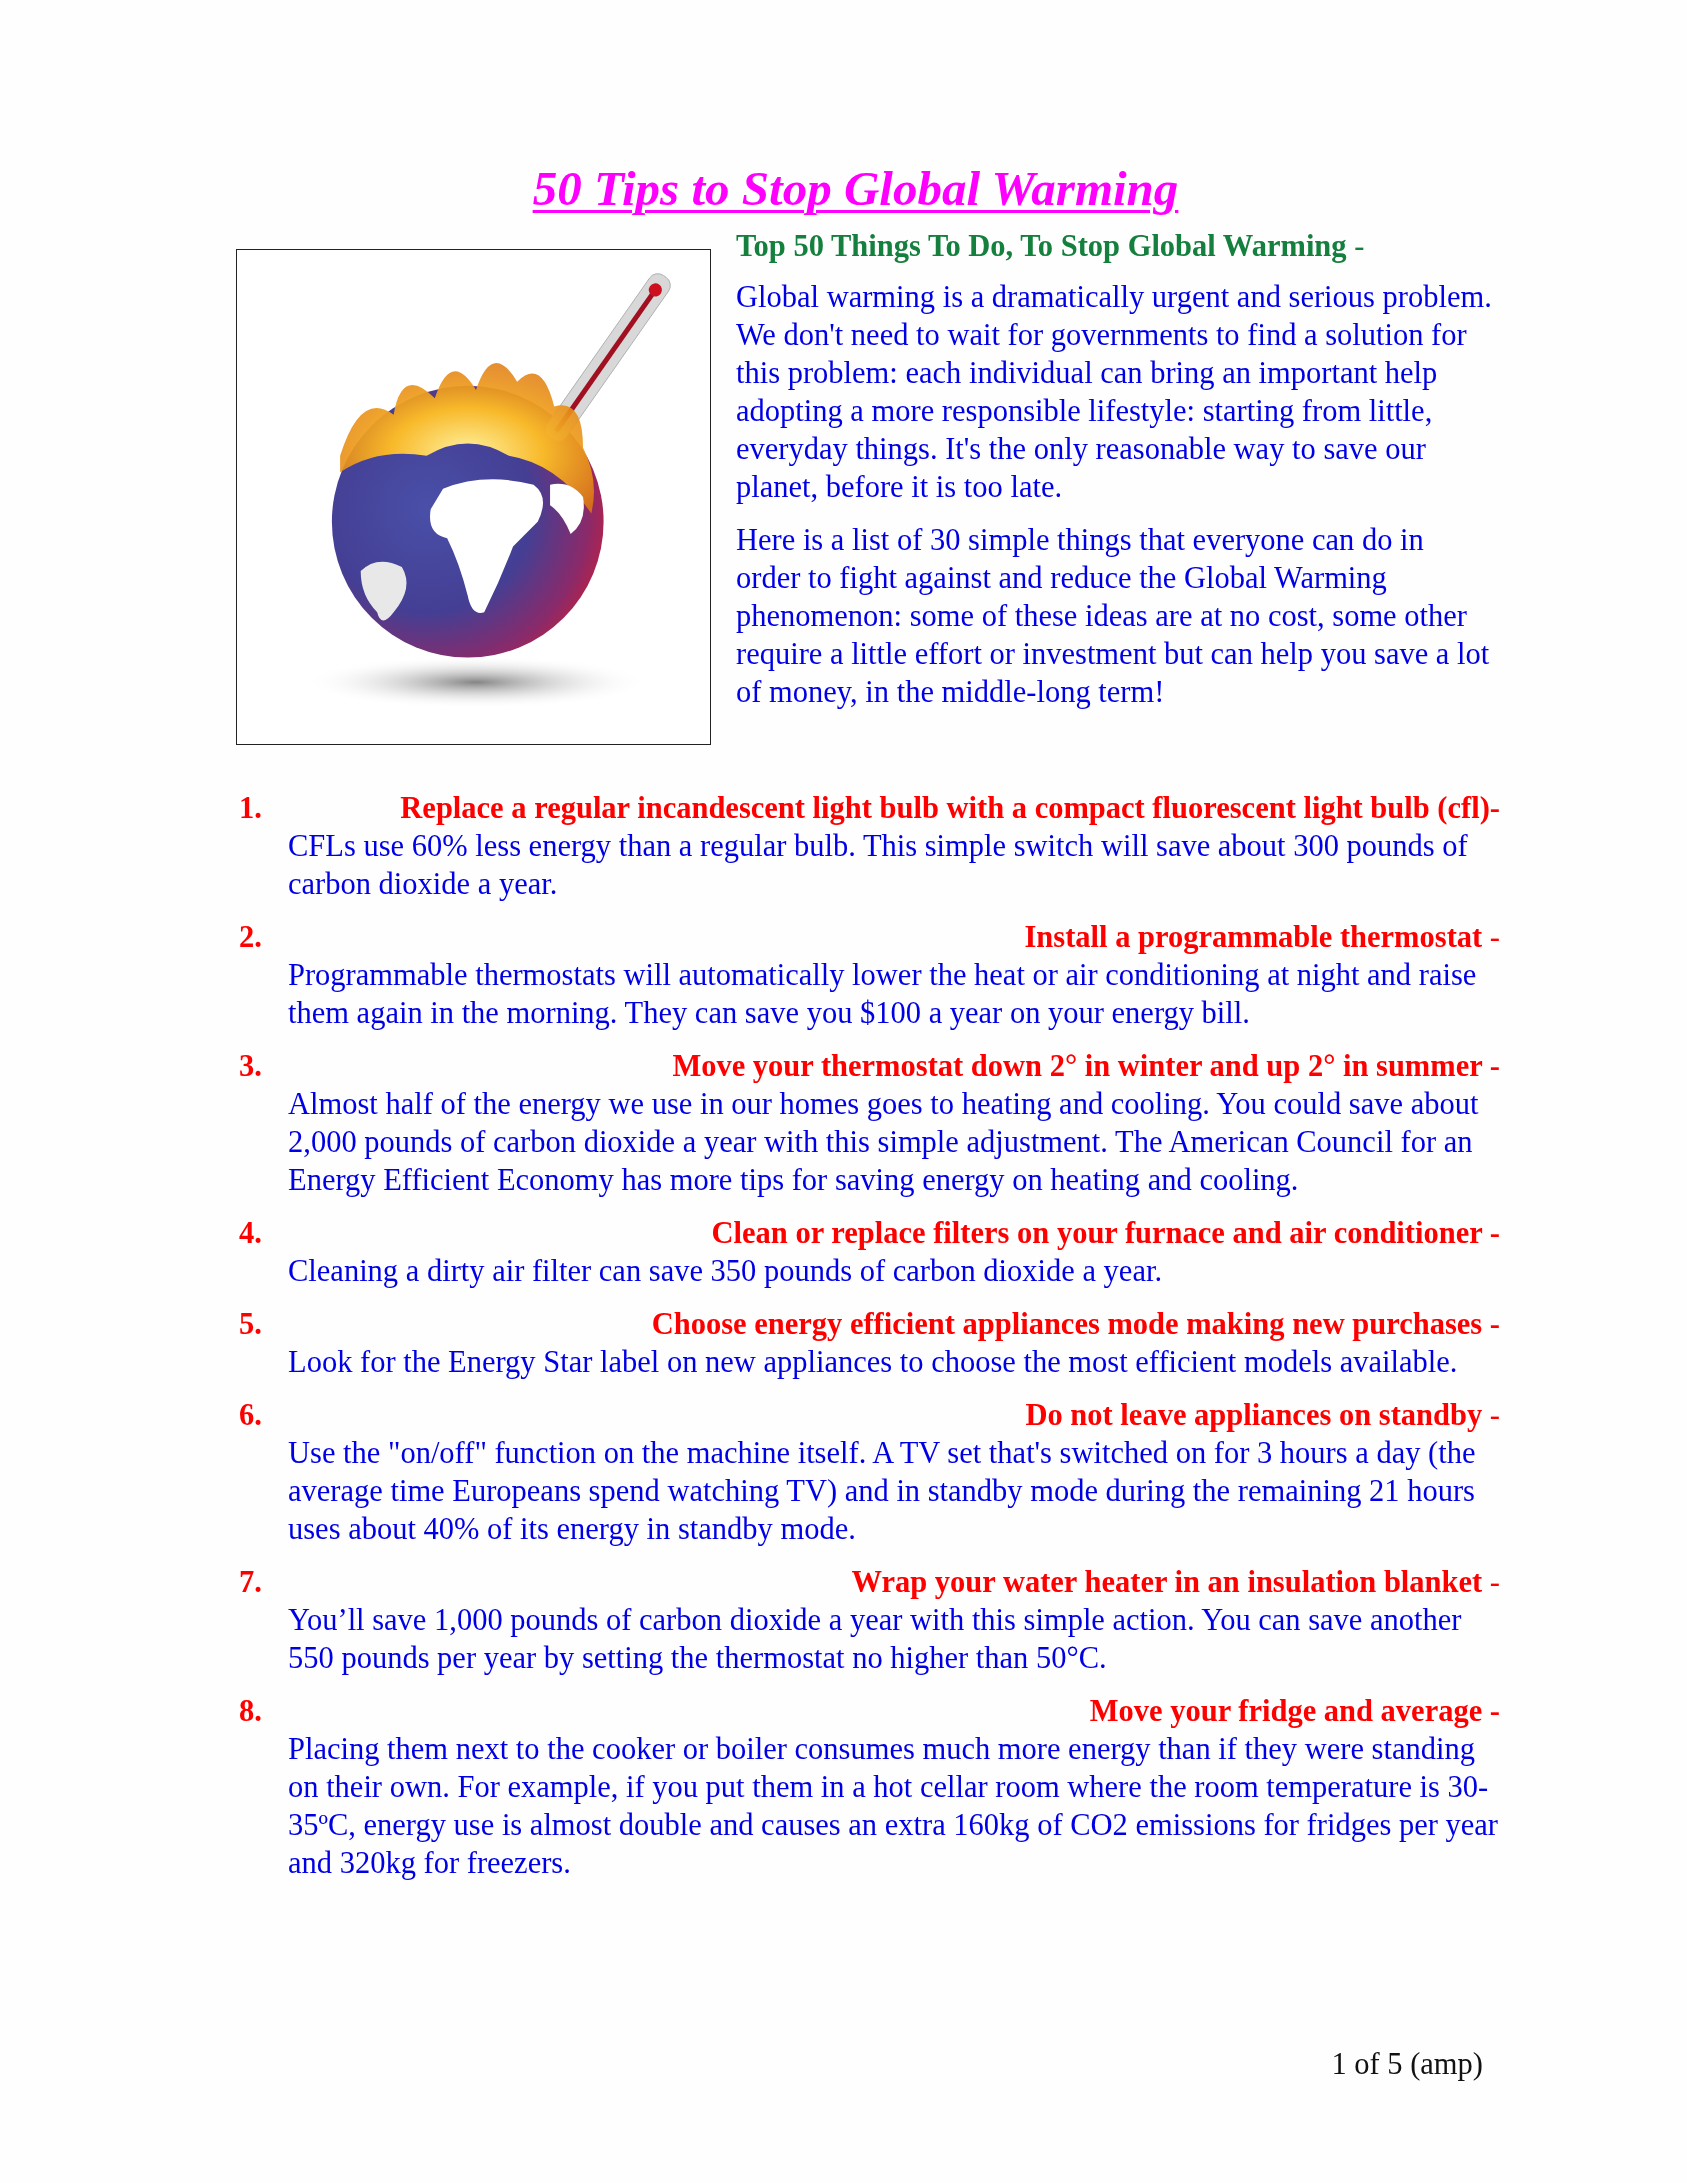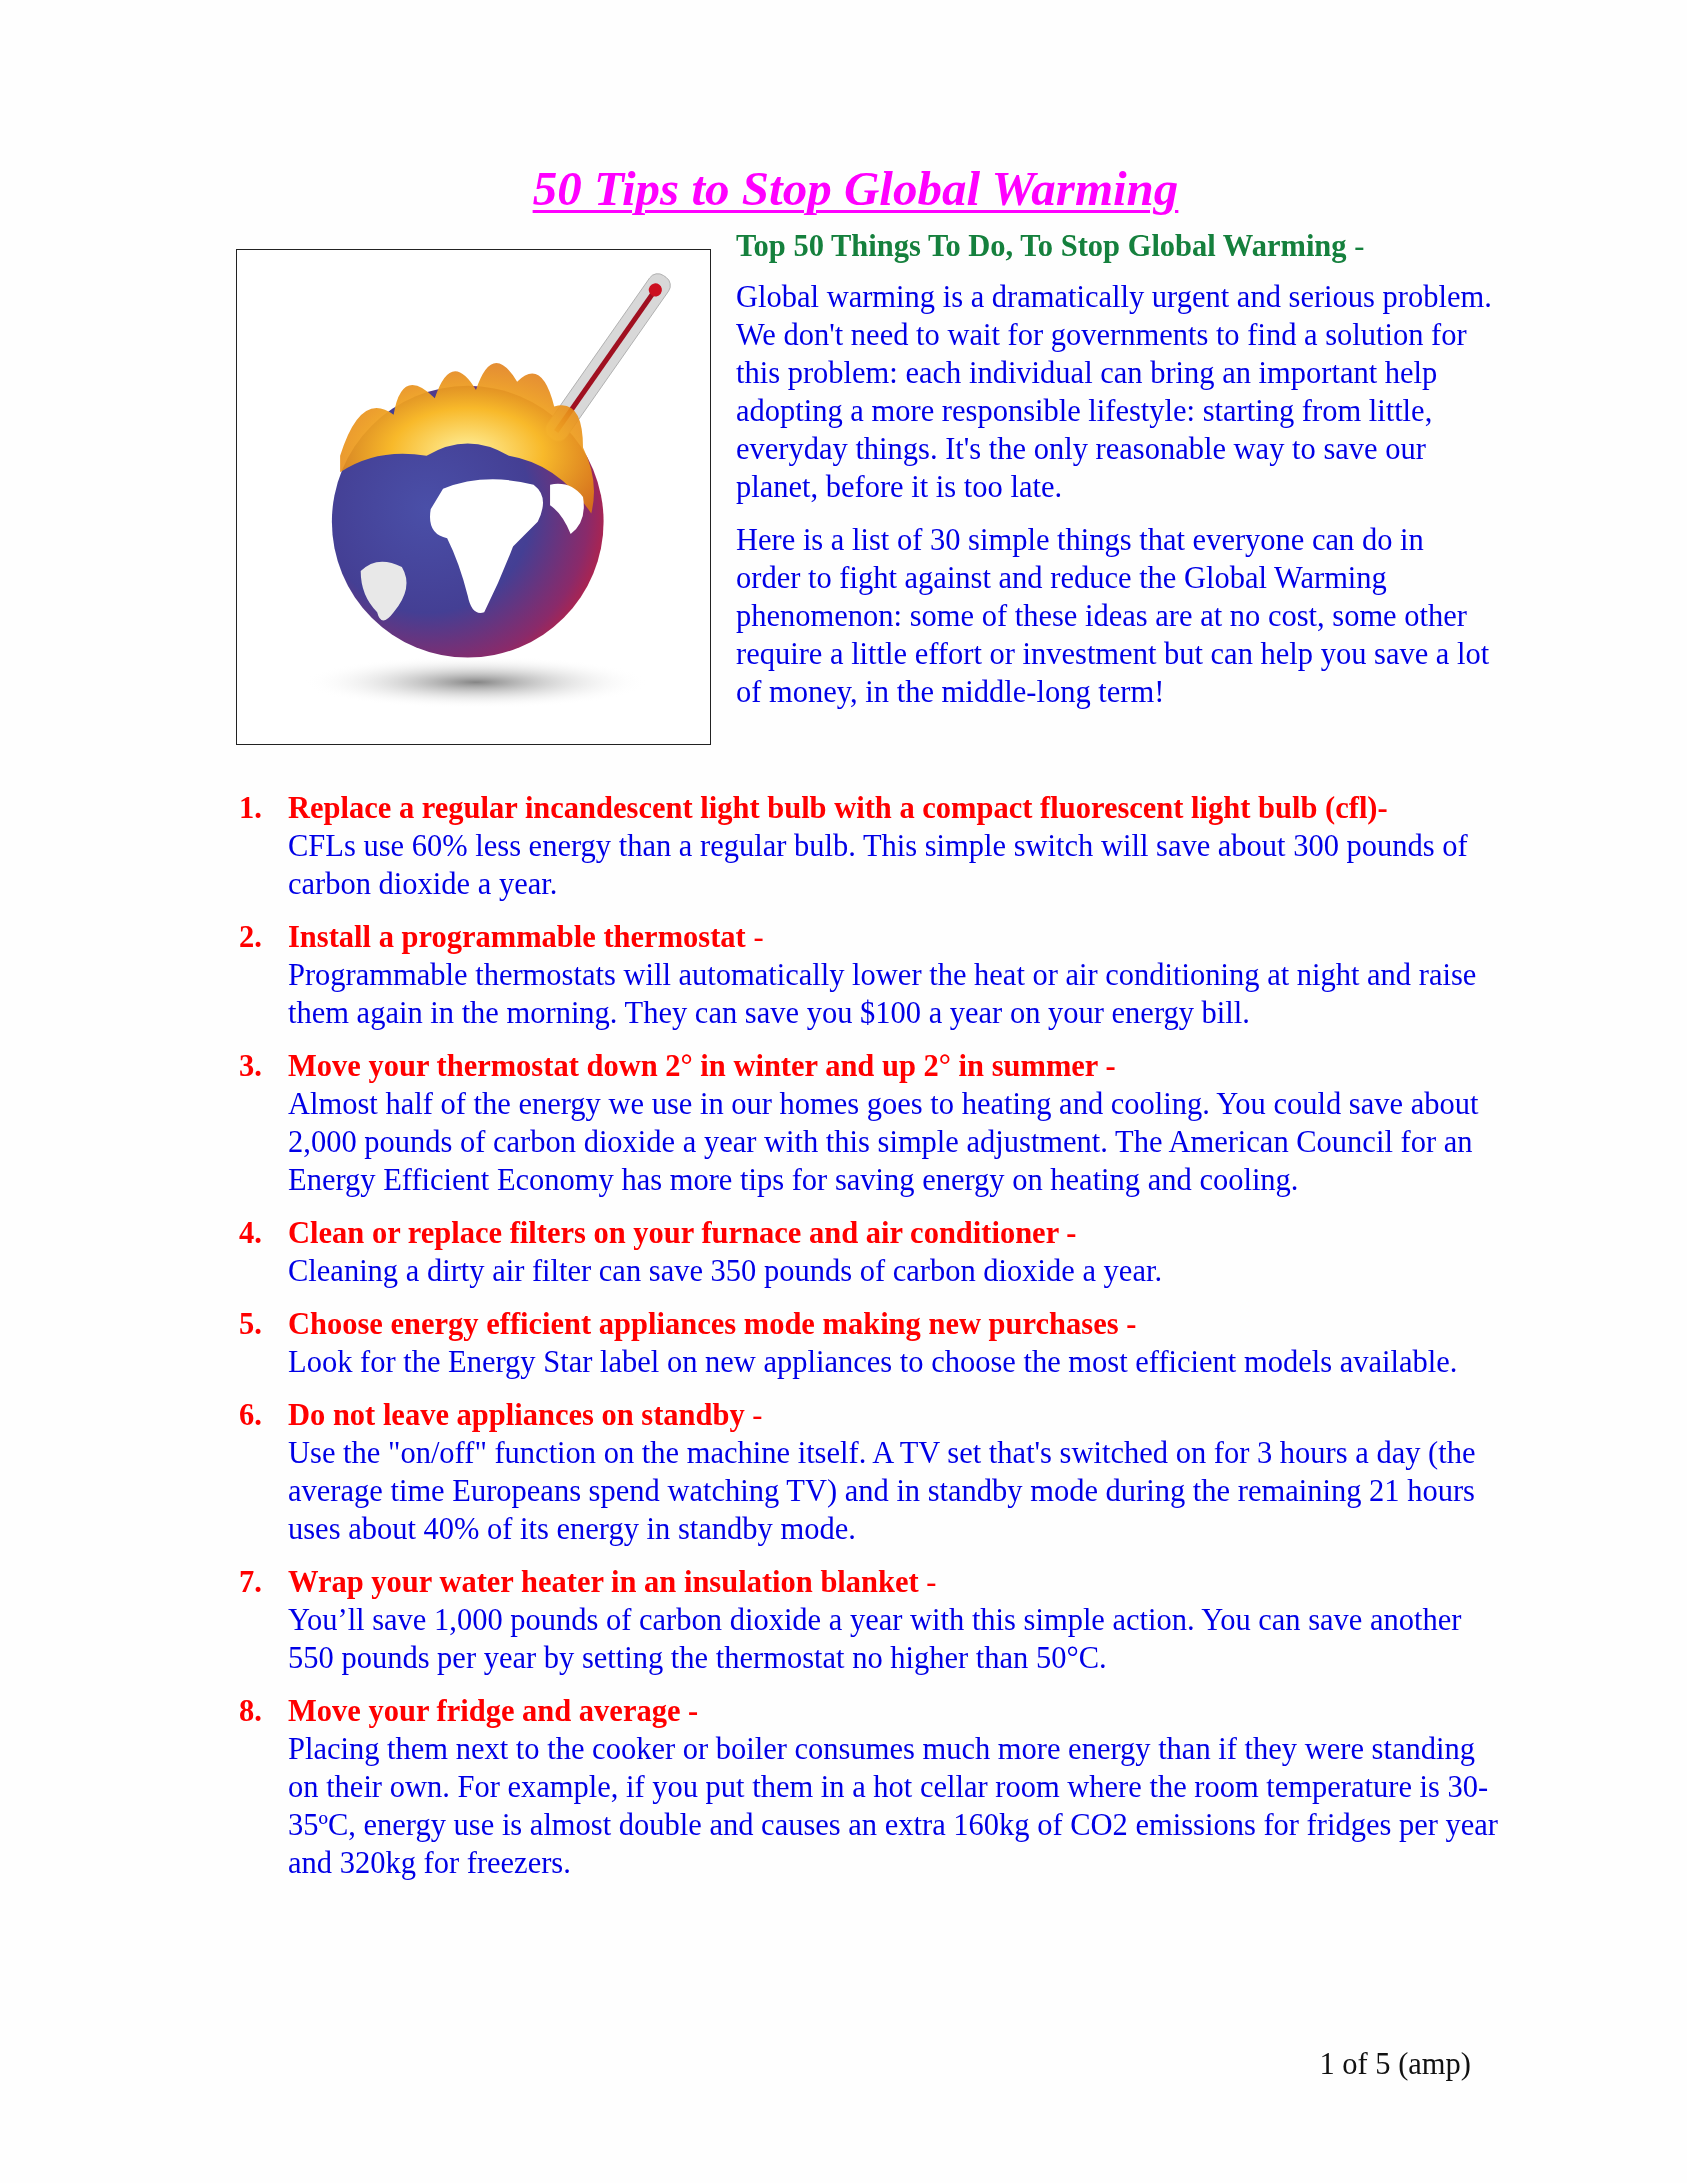--- a/index.html
+++ b/index.html
@@ -11,24 +11,24 @@
            text-decoration: underline; text-decoration-thickness: 3.3px; text-underline-offset: 5px; margin: 12px; line-height: 1.1; }
   .figure-box { position: absolute; left: 236px; top: 249px; width: 473px; height: 494px;
                 border: 1.6px solid #222; background: #fff; overflow: hidden; }
   .intro { position: absolute; left: 736px; top: 227px; width: 758px; }
   .intro-heading { font-size: 30.5px; line-height: 38px; color: #15803d; margin: 0 0 13px 0; }
   .intro-heading b { font-weight: bold; }
   .intro-para { font-size: 30.5px; line-height: 38px; color: #0000e6; margin: 8px 0 15px 0; }
   .tips { position: absolute; left: 239px; top: 789px; width: 1261px; margin: 0; padding: 0; list-style: none; }
   .tip { position: relative; padding-left: 49px; margin: 0 0 15px 0; }
   .tip-num { position: absolute; left: 0; top: 0; font-size: 30.5px; line-height: 38px; font-weight: bold; color: #ff0000; }
-  .tip-head { font-size: 30.5px; line-height: 38px; color: #ff0000; font-weight: bold; display: block; }
+  .tip-head { font-size: 30.5px; line-height: 38px; color: #ff0000; font-weight: bold; display: block; text-align: right; }
   .tip-head .dash-normal { font-weight: normal; }
   .tip-body { font-size: 30.5px; line-height: 38px; color: #0000e6; display: block; }
-  .footer { position: absolute; right: 216px; top: 2047px; font-size: 30.5px; color: #111; }
+  .footer { position: absolute; right: 204px; top: 2047px; font-size: 30.5px; color: #111; }
 </style>
 </head>
 <body>
 
 <div class="page">
 
   <h1 class="title">50 Tips to Stop Global Warming</h1>
 
   <div class="figure-box">
     <svg width="473" height="494" viewBox="0 0 574 600" xmlns="http://www.w3.org/2000/svg">

